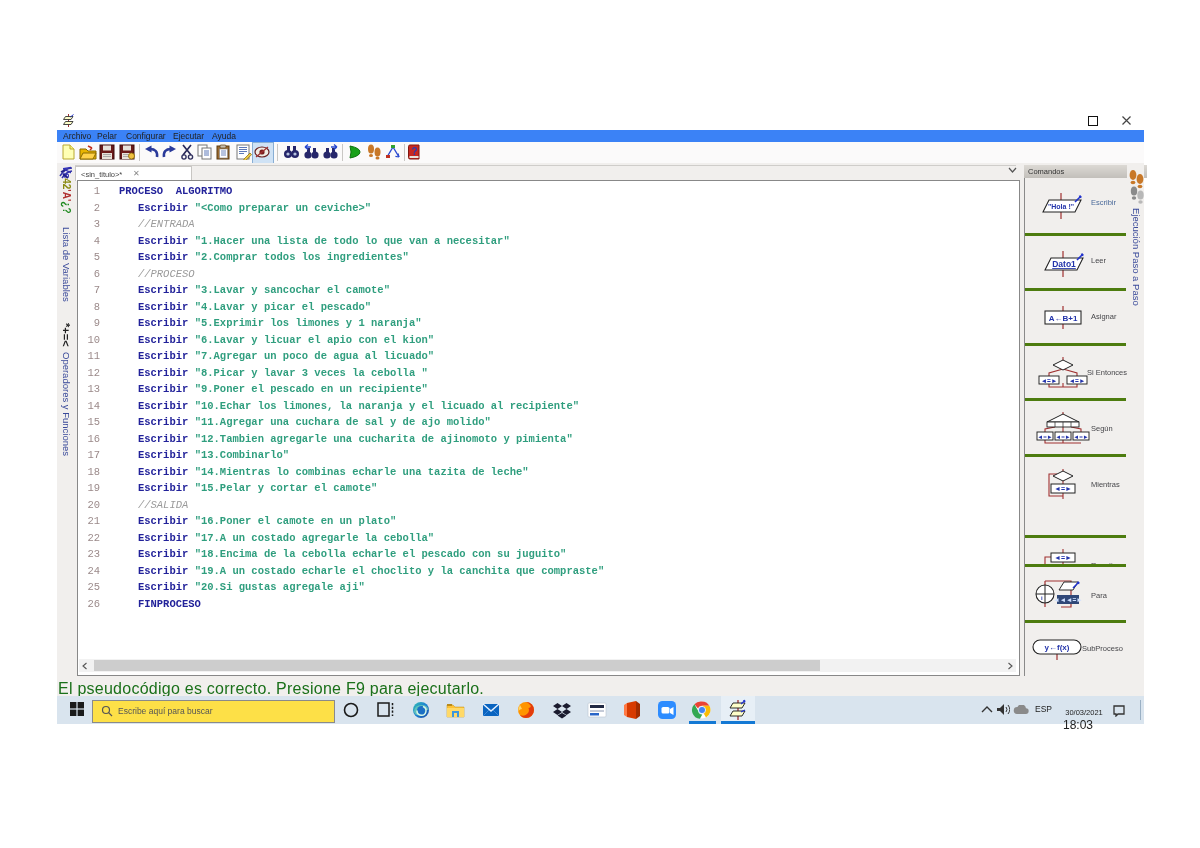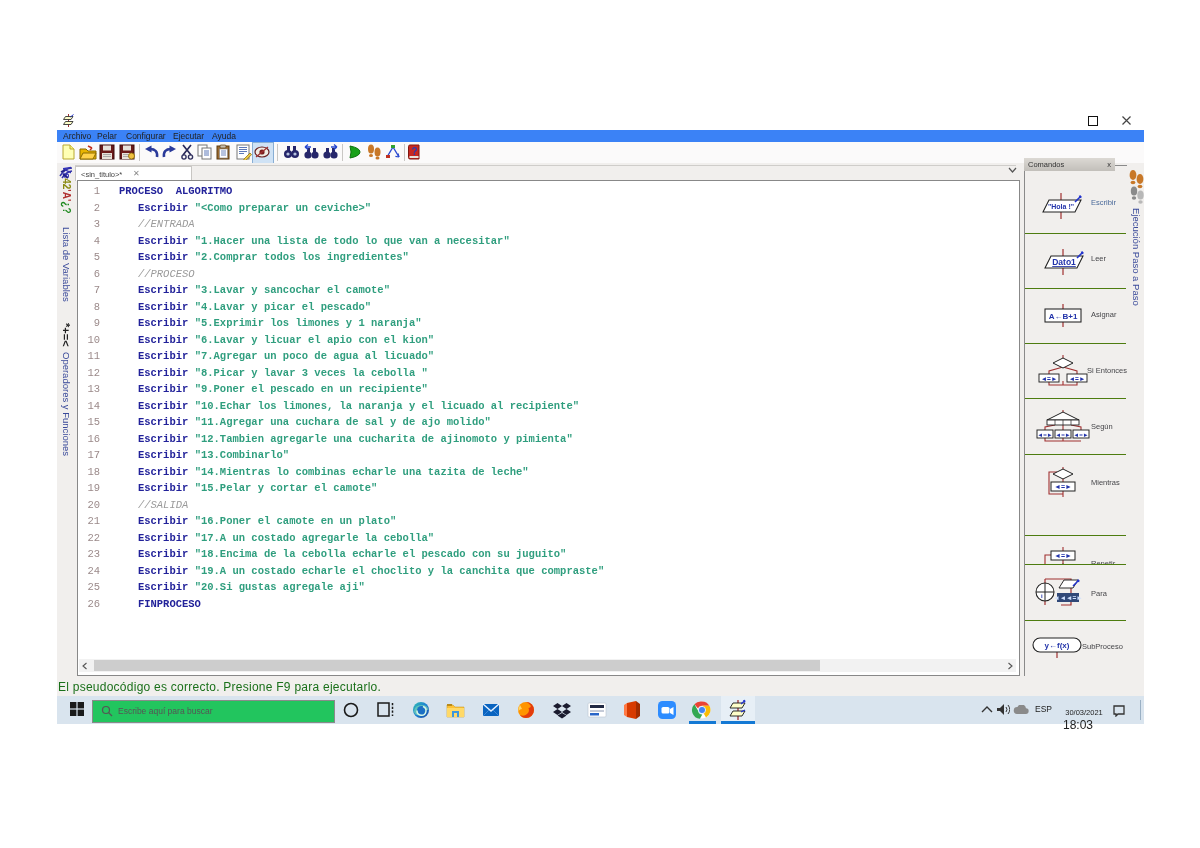--- a/index.html
+++ b/index.html
@@ -30,34 +30,34 @@
         font:bold 10.5px "Liberation Mono",monospace;line-height:16.52px;
         white-space:pre;color:#222;}
   #code .k{color:#22229a;}  
   #code .s{color:#2f9e7e;font-weight:bold;} 
   #code .c{color:#9a9a9a;font-style:italic;font-weight:normal;} 
   #hscroll{left:79px;top:659px;width:937px;height:13px;background:#f2f2f2;}
   #hthumb{left:94px;top:660px;width:726px;height:11px;background:#cdcdcd;}
   
   #cmdpanel{left:1024px;top:165px;width:103px;height:512px;background:#f1efed;
             border:1px solid #8a8a8a;}
-  #cmdtitle{left:1024px;top:158px;width:91px;height:13px;
+  #cmdtitle{left:1024px;top:165px;width:123px;height:13px;
             background:linear-gradient(#dcd9d4,#c2bfba);
             font-size:7.5px;color:#333;}
   .cell{position:absolute;left:1025px;width:101px;background:#f1efed;
-        border-top:1px solid #4d7c0f;}
+        border-top:3px solid #4d7c0f;}
   .clabel{position:absolute;left:66px;font-size:7.5px;color:#46464a;white-space:nowrap;}
   
   #rightstrip{left:1127px;top:163px;width:17px;height:513px;background:#f1efed;}
   
   #status{left:57px;top:676px;width:1087px;height:28px;background:#f1efed;
-          font-size:12px;color:#1a701a;letter-spacing:0.25px;}
+          font-size:16px;color:#1a701a;letter-spacing:0.25px;}
   
   #taskbar{left:57px;top:696px;width:1087px;height:28px;background:#d9e4ee;}
-  #searchbox{left:92px;top:700px;width:241px;height:21px;background:#22c55e;
+  #searchbox{left:92px;top:700px;width:241px;height:21px;background:#fde047;
              border:1px solid #8a8a8a;font-size:8.5px;color:#555;}
   .tico{position:absolute;top:699px;width:22px;height:22px;}
 </style>
 </head>
 <body>
 
   <div class="abs" id="titlebar">
     <svg class="abs" style="left:5px;top:4px" width="13" height="13">
       <path d="M6.5 0 v13" stroke="#a03030" stroke-width="1"></path>
       <path d="M1.5 5.5 L3.5 2.5 H11 L9 5.5z" fill="#fdfdc8" stroke="#333" stroke-width="0.9"></path>

